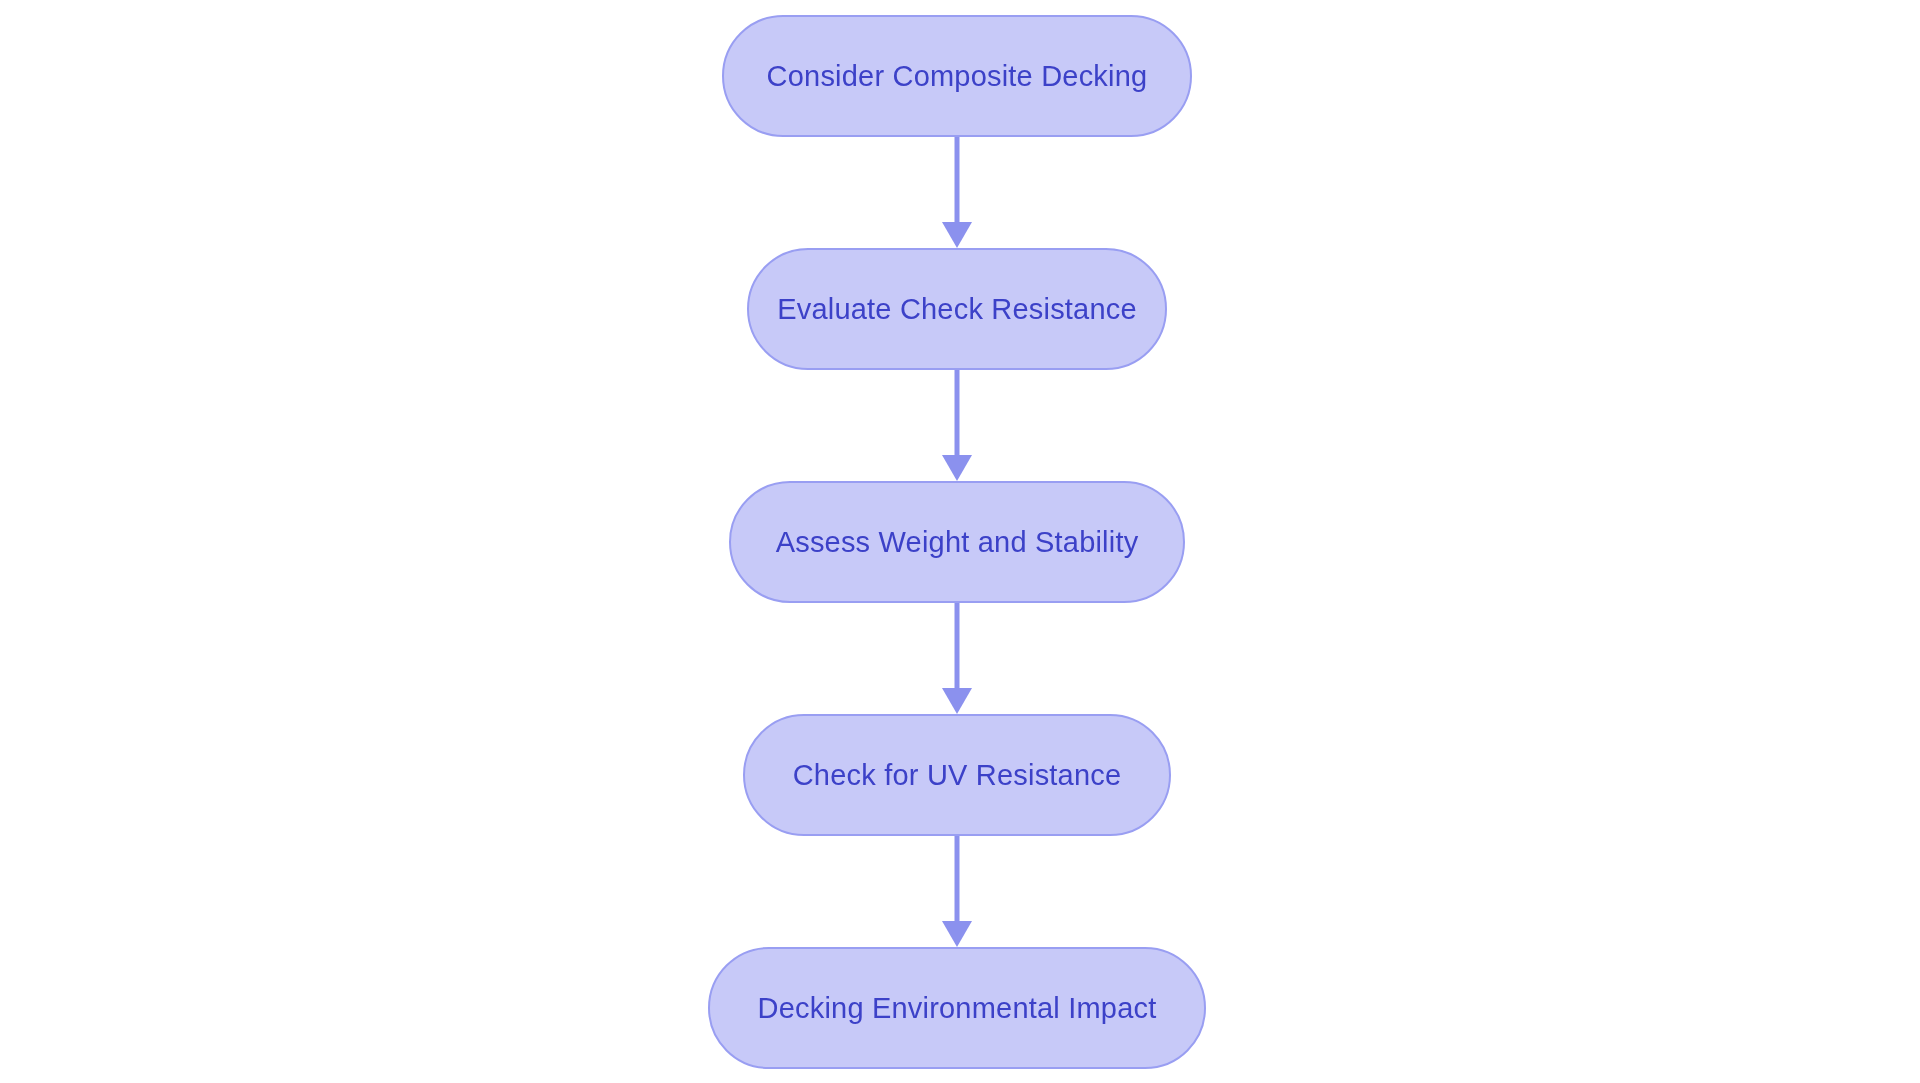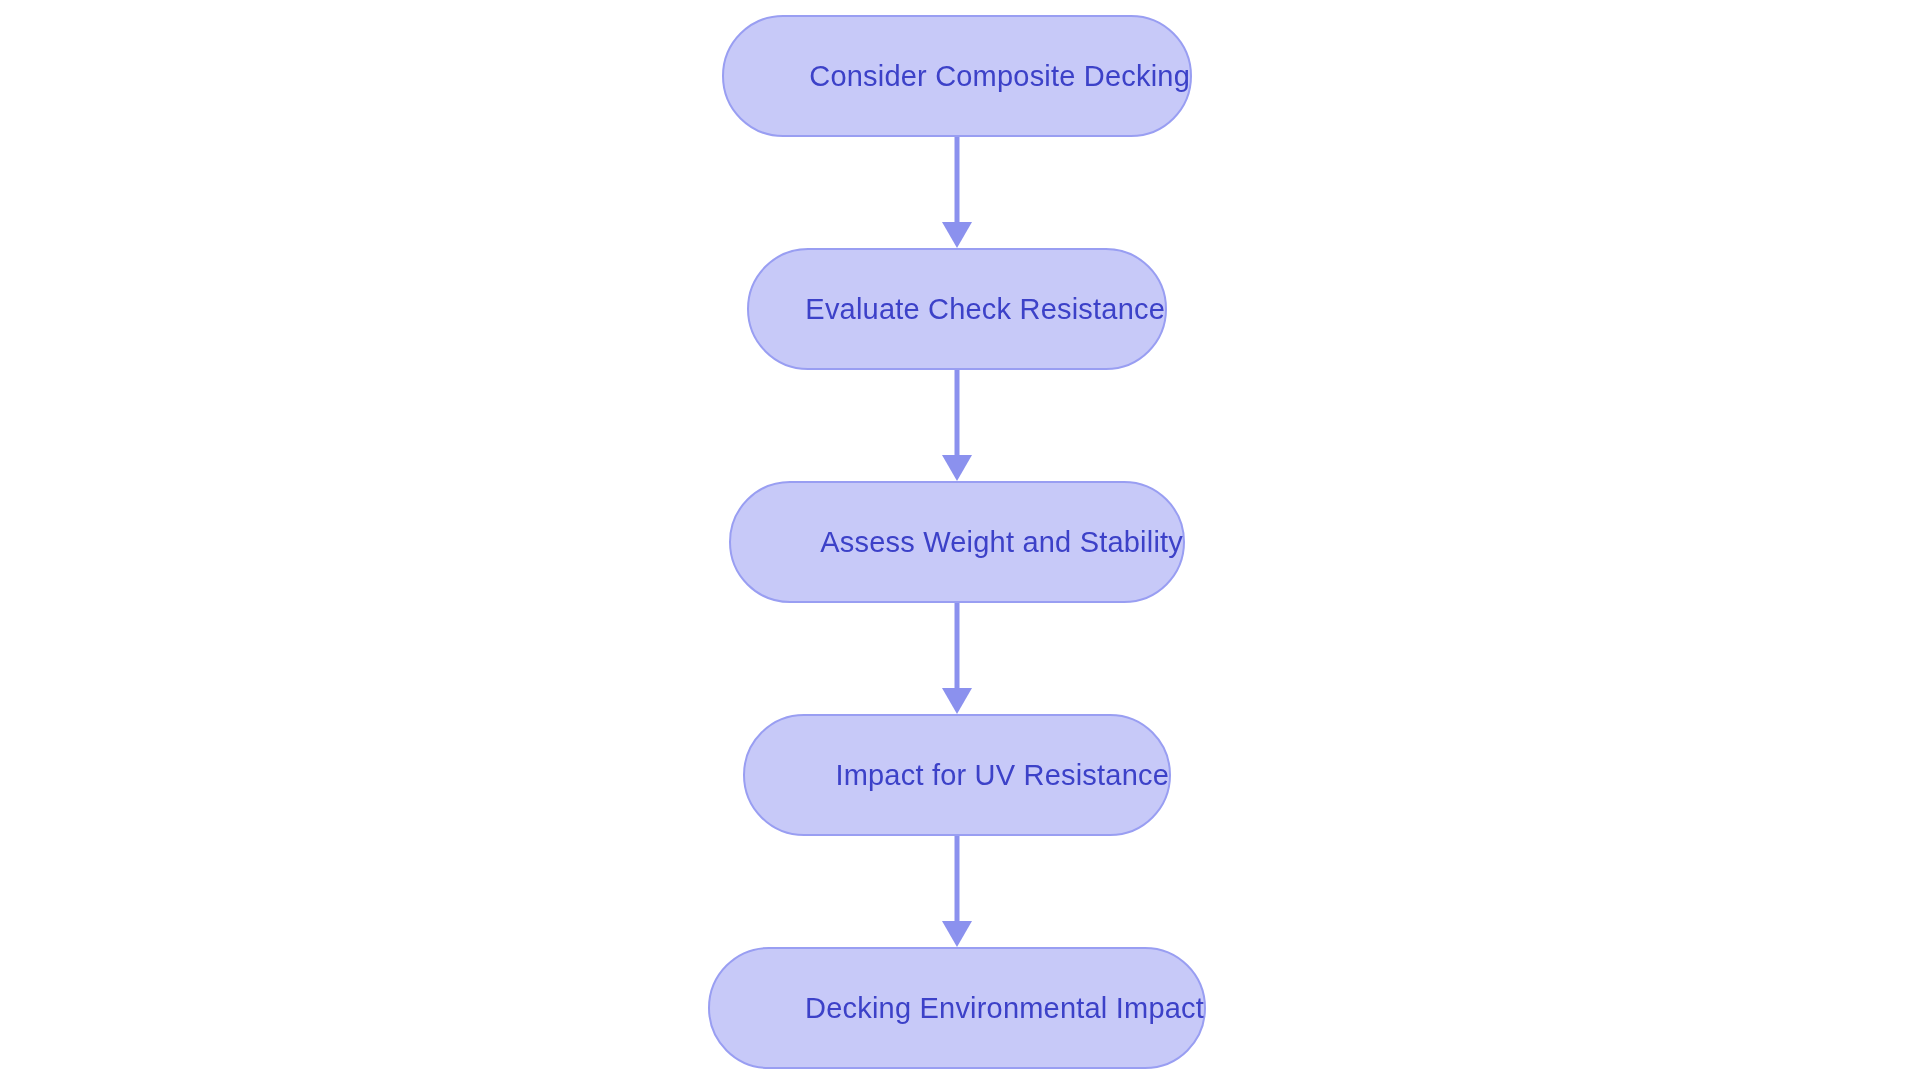--- a/index.html
+++ b/index.html
@@ -25,21 +25,21 @@
     align-items: center;
   }
   .node {
     height: 122px;
     border-radius: 61px;
     background: #c7c9f8;
     border: 2px solid #999ef2;
     box-sizing: border-box;
     display: flex;
     align-items: center;
-    justify-content: flex-end;
+    justify-content: center;
     color: #3c41c8;
     font-size: 29px;
     letter-spacing: 0.2px;
     white-space: nowrap;
   }
   
   .node-0 { width: 470px; }
   .node-1 { width: 420px; }
   .node-2 { width: 456px; }
   .node-3 { width: 428px; }
@@ -79,21 +79,21 @@
     <div class="node node-2">
       <span>Assess Weight and Stability</span>
     </div>
 
     <svg class="arrow" viewBox="0 0 34 111" xmlns="http://www.w3.org/2000/svg">
       <rect x="14.5" y="0" width="5" height="88" fill="#8b91ee"></rect>
       <polygon points="2,85 32,85 17,111" fill="#8b91ee"></polygon>
     </svg>
 
     <div class="node node-3">
-      <span>Impact for UV Resistance</span>
+      <span>Check for UV Resistance</span>
     </div>
 
     <svg class="arrow" viewBox="0 0 34 111" xmlns="http://www.w3.org/2000/svg">
       <rect x="14.5" y="0" width="5" height="88" fill="#8b91ee"></rect>
       <polygon points="2,85 32,85 17,111" fill="#8b91ee"></polygon>
     </svg>
 
     <div class="node node-4">
       <span>Decking Environmental Impact</span>
     </div>

